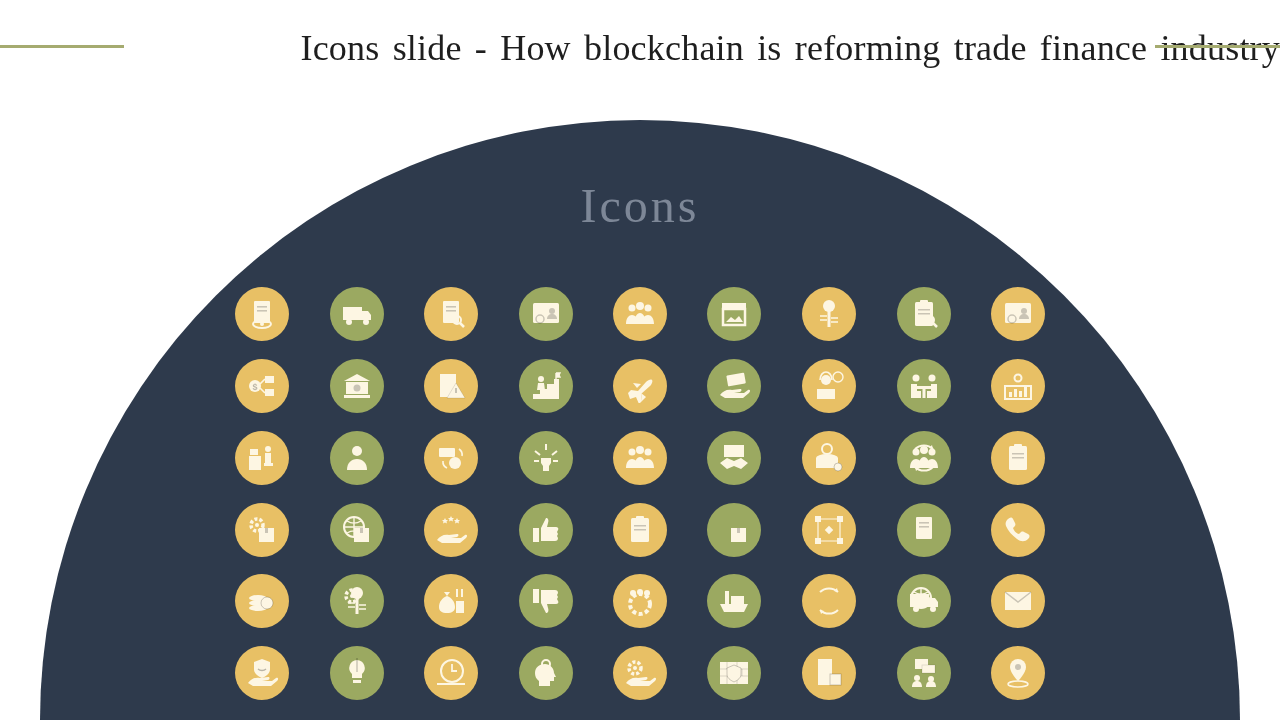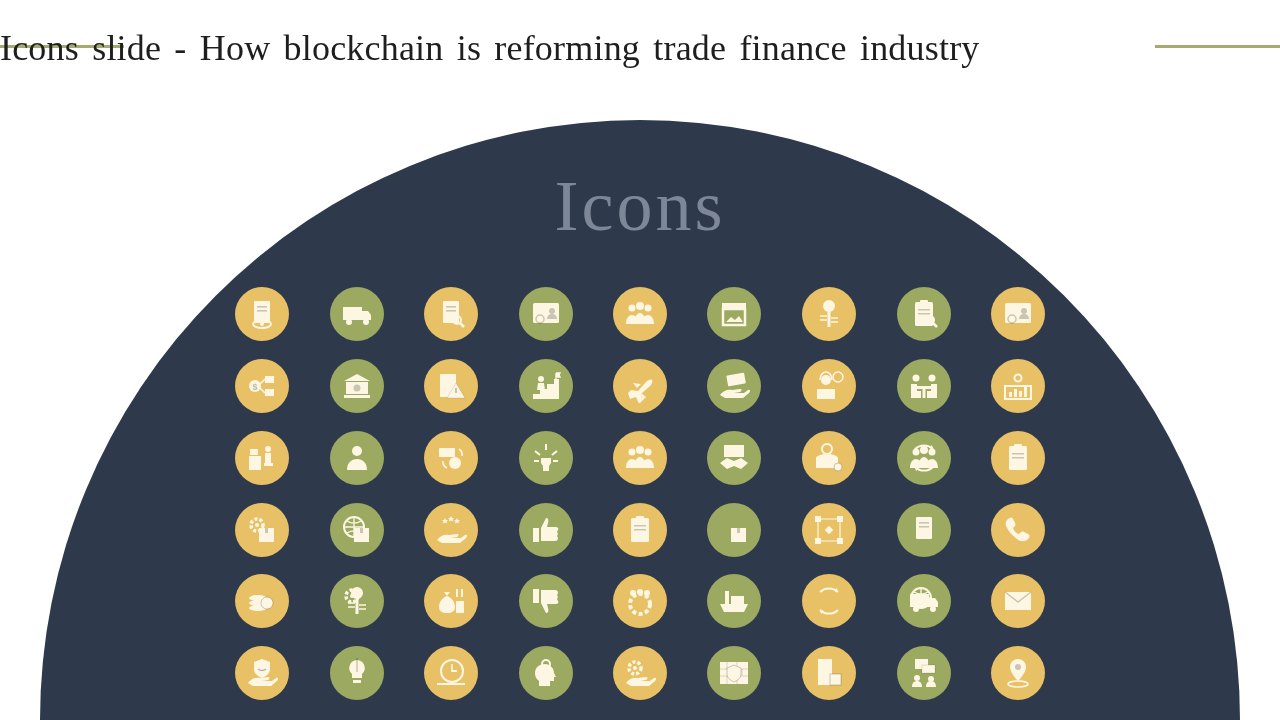--- a/index.html
+++ b/index.html
@@ -1,23 +1,23 @@
 <!DOCTYPE html>
 <html><head>
 <meta charset="utf-8">
 <style>
   html, body { margin:0; padding:0; }
   body { width:1280px; height:720px; overflow:hidden; background:#ffffff; position:relative; font-family:"Liberation Serif", serif; }
   .title-bar { position:absolute; left:0; top:0; width:1280px; height:94px; }
   .rule { position:absolute; top:45px; height:3px; background:#a5ab70; }
   .rule.left { left:0; width:124px; }
   .rule.right { left:1155px; width:125px; }
-  .title { position:absolute; left:0; width:1280px; top:26px; text-align:left; font-family:"Liberation Serif", serif; font-size:36px; color:#1e1e1e; letter-spacing:0.2px; word-spacing:4px; line-height:44px; }
+  .title { position:absolute; left:0; width:1280px; top:26px; text-align:right; font-family:"Liberation Serif", serif; font-size:36px; color:#1e1e1e; letter-spacing:0.2px; word-spacing:4px; line-height:44px; }
   .dome { position:absolute; left:40px; top:120px; width:1200px; height:1200px; border-radius:50% 50% 0 0 / 50% 50% 0 0; background:#2e3a4c; overflow:hidden; }
-  .section-title { position:absolute; left:0; width:1280px; top:166px; text-align:center; font-family:"Liberation Serif", serif; font-size:72px; color:#7d8797; letter-spacing:3px; line-height:80px; }
+  .section-title { position:absolute; left:0; width:1280px; top:166px; text-align:center; font-family:"Liberation Serif", serif; font-size:48px; color:#7d8797; letter-spacing:3px; line-height:80px; }
   .grid { position:absolute; left:235px; top:287px; width:810px; }
   .icon-circle { position:absolute; width:54px; height:54px; border-radius:50%; display:flex; align-items:center; justify-content:center; }
   .icon-circle svg { width:34px; height:34px; }
   .gold { background:#e8c065; }
   .green { background:#9ba961; }
 </style>
 </head>
 <body>
 
 <div class="title-bar">

